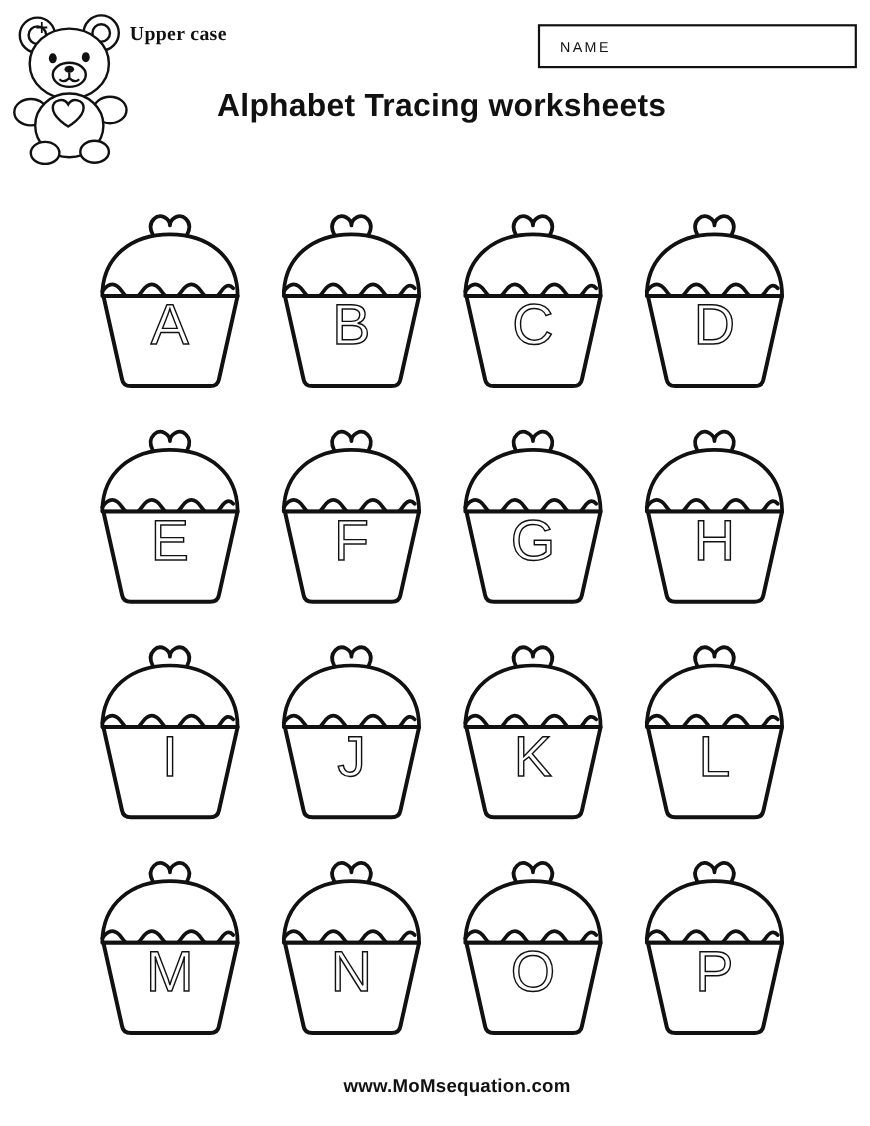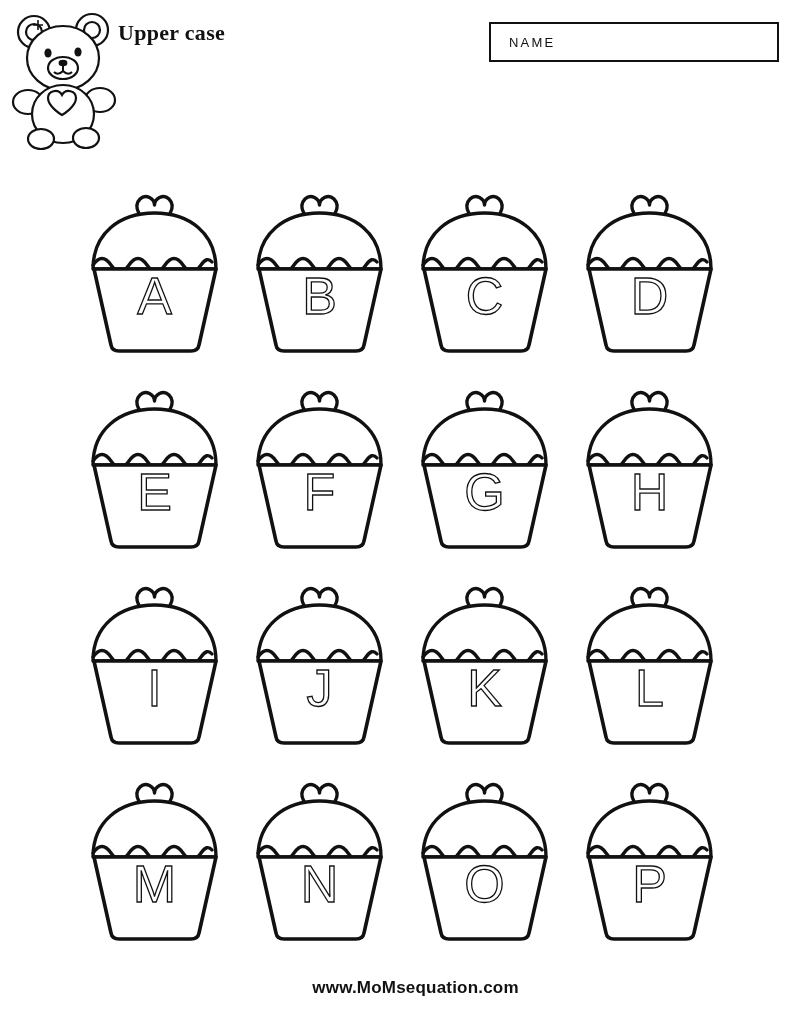--- a/index.html
+++ b/index.html
@@ -27,21 +27,21 @@
     top: 6px;
     width: 120px;
     height: 145px;
   }
   .uppercase-label {
     position: absolute;
     left: 118px;
     top: 20px;
     font-family: "Liberation Serif", serif;
     font-weight: bold;
-    font-size: 22px;
+    font-size: 18px;
     letter-spacing: 0.3px;
   }
   .name-box {
     position: absolute;
     left: 489px;
     top: 22px;
     width: 290px;
     height: 40px;
     border: 2px solid #111;
     box-sizing: border-box;
@@ -169,20 +169,21 @@
       </g>
     </svg>
   </div>
 
   <div class="uppercase-label">Upper case</div>
 
   <div class="name-box">
     <span>NAME</span>
   </div>
 
+  <div class="main-title">Alphabet Tracing worksheets</div>
 </div>
 
 <div class="grid" id="grid">
     <div class="cell">
 <svg class="cupcake" width="165" height="196" viewBox="0 0 165 196">
   <g fill="#ffffff" stroke="#111111" stroke-width="3.4" stroke-linejoin="round" stroke-linecap="round">
 
     <path d="M82.5 46 C 68 33, 60 22, 68 14 C 74 8, 82.5 14, 82.5 20 C 82.5 14, 91 8, 97 14 C 105 22, 97 33, 82.5 46 Z"></path>
 
     <path d="M21 84 C 21 48, 48 28, 82.5 28 C 117 28, 144 48, 144 84 Z" fill="#ffffff"></path>

